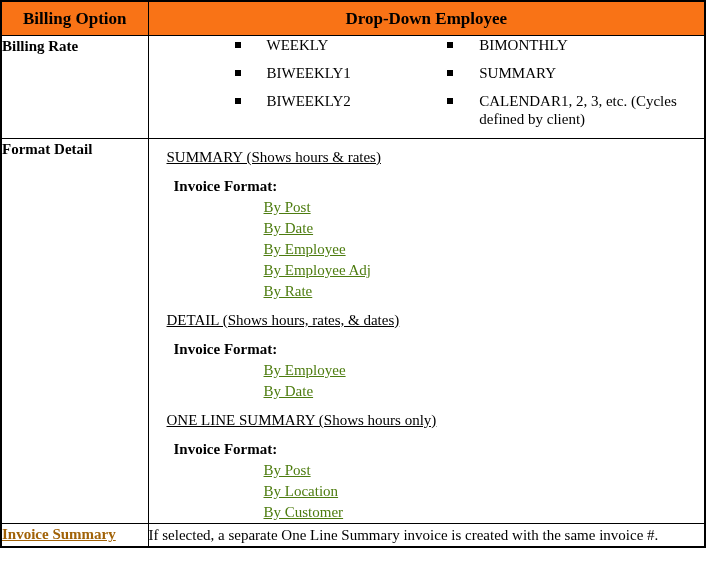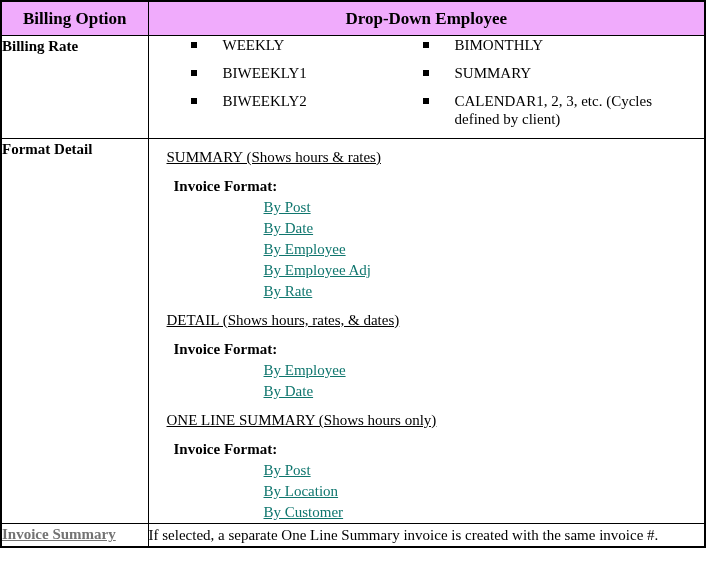--- a/index.html
+++ b/index.html
@@ -24,50 +24,51 @@
   .doc-table td, .doc-table th {
     border: 1.5px solid #000000;
     vertical-align: top;
     padding: 0;
   }
   col.col-option { width: 147px; }
   col.col-choices { width: 557px; }
 
   
   .hdr-cell {
-    background: #f0abfc;
+    background: #f97316;
     text-align: center;
     font-weight: bold;
     font-size: 17px;
     height: 33px;
     line-height: 33px;
     padding: 0 4px;
     white-space: nowrap;
   }
 
   
   .opt-cell {
     font-weight: bold;
     font-size: 15px;
     padding: 4px 0 4px 4px;
     line-height: 21px;
   }
   .opt-link {
-    color: #737373;
+    color: #a16207;
     text-decoration: underline;
     font-weight: bold;
     display: inline;
     cursor: pointer;
   }
 
   
   .cycle-cell { padding: 6px 0 8px 0; }
   .bullet-cols {
     display: flex;
     flex-direction: row;
+    padding-left: 44px;
   }
   .bullet-col-a { width: 262px; }
   .bullet-col-b { width: 290px; }
   .bullet-item {
     display: flex;
     flex-direction: row;
     align-items: flex-start;
     margin-bottom: 10px;
     font-size: 15px;
     line-height: 18px;
@@ -98,21 +99,21 @@
   .d-sub {
     margin: 0;
     padding-left: 25px;
     font-weight: bold;
   }
   .d-link-row {
     margin: 0;
     padding-left: 115px;
   }
   .d-link {
-    color: #0f766e;
+    color: #4d7c0f;
     text-decoration: underline;
     cursor: pointer;
   }
 
   
   .desc-cell {
     font-size: 15px;
     line-height: 22px;
     padding: 4px 6px 5px 4px;
   }

